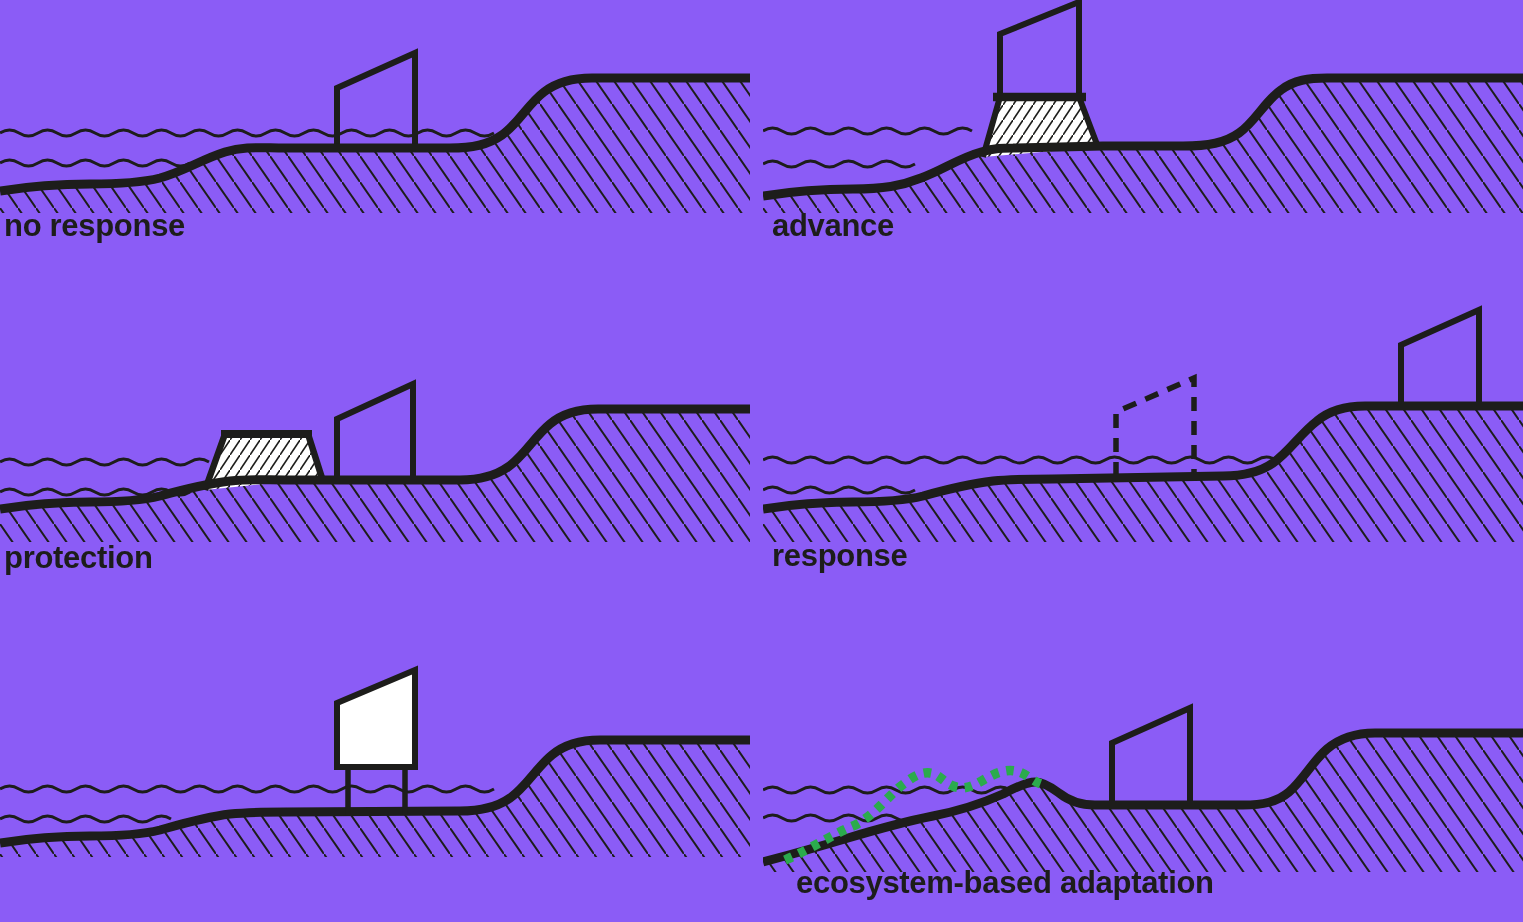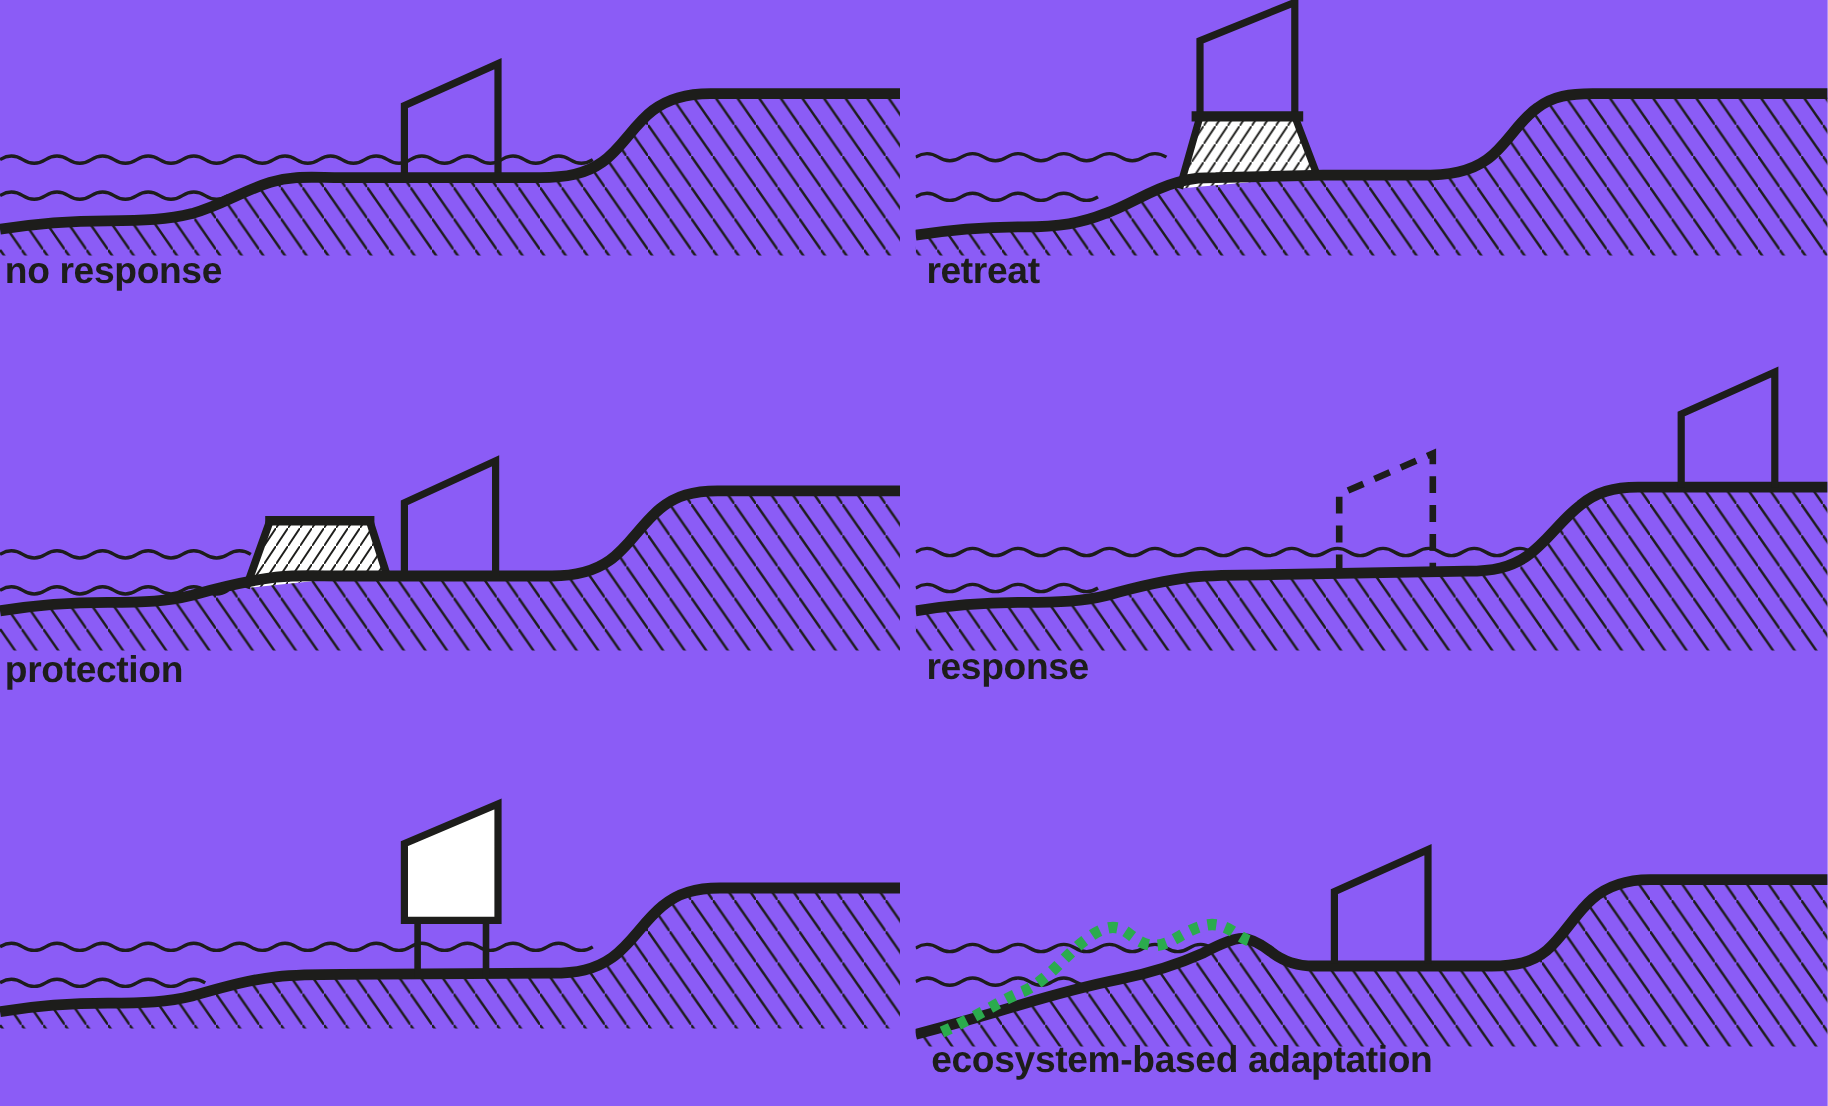--- a/index.html
+++ b/index.html
@@ -17,21 +17,21 @@
     letter-spacing:-0.3px;
     color:#1d1d1b;
     white-space:nowrap;
   }
   
   #lbl-0{left:4px;   top:209px;}
   #lbl-1{left:772px; top:209px;}
   #lbl-2{left:4px;   top:541px;}
   #lbl-3{left:772px; top:539px;}
   #lbl-4{left:4px;   top:866px;}
-  #lbl-5{left:776px; top:866px;}
+  #lbl-5{left:796px; top:866px;}
 </style>
 </head>
 <body>
 
 <div class="stage">
 
   <div class="panel" style="left:0;top:0;width:750px;height:250px">
     <svg width="750" height="250" viewBox="0 0 750 250" aria-hidden="true">
       <defs>
         <pattern id="p1h" patternUnits="userSpaceOnUse" width="18" height="26">
@@ -201,18 +201,18 @@
       <g>
         <path d="M22,240 C50,228 70,214 90,206 C112,196 125,175 142,163 C152,155 160,152 167,153 C176,154 180,162 190,166 C198,169 204,168 211,165 C220,161 230,153 242,151 C252,149 260,153 267,158 C272,161 275,163 278,164" fill="none" stroke="#2bab4d" stroke-width="9.5" stroke-dasharray="7.5 7.5" stroke-linecap="butt"></path>
       </g>
       <g>
         <path d="M349,183 L349,123 L427,88 L427,183" fill="none" stroke="#1d1d1b" stroke-width="6" stroke-linejoin="miter"></path>
       </g>
     </svg>
   </div>
 
   <div class="panel-label" id="lbl-0">no response</div>
-  <div class="panel-label" id="lbl-1">retreat</div>
+  <div class="panel-label" id="lbl-1">advance</div>
   <div class="panel-label" id="lbl-2">protection</div>
   <div class="panel-label" id="lbl-3">response</div>
   <div class="panel-label" id="lbl-5">ecosystem-based adaptation</div>
 
 </div>
 
 </body></html>

